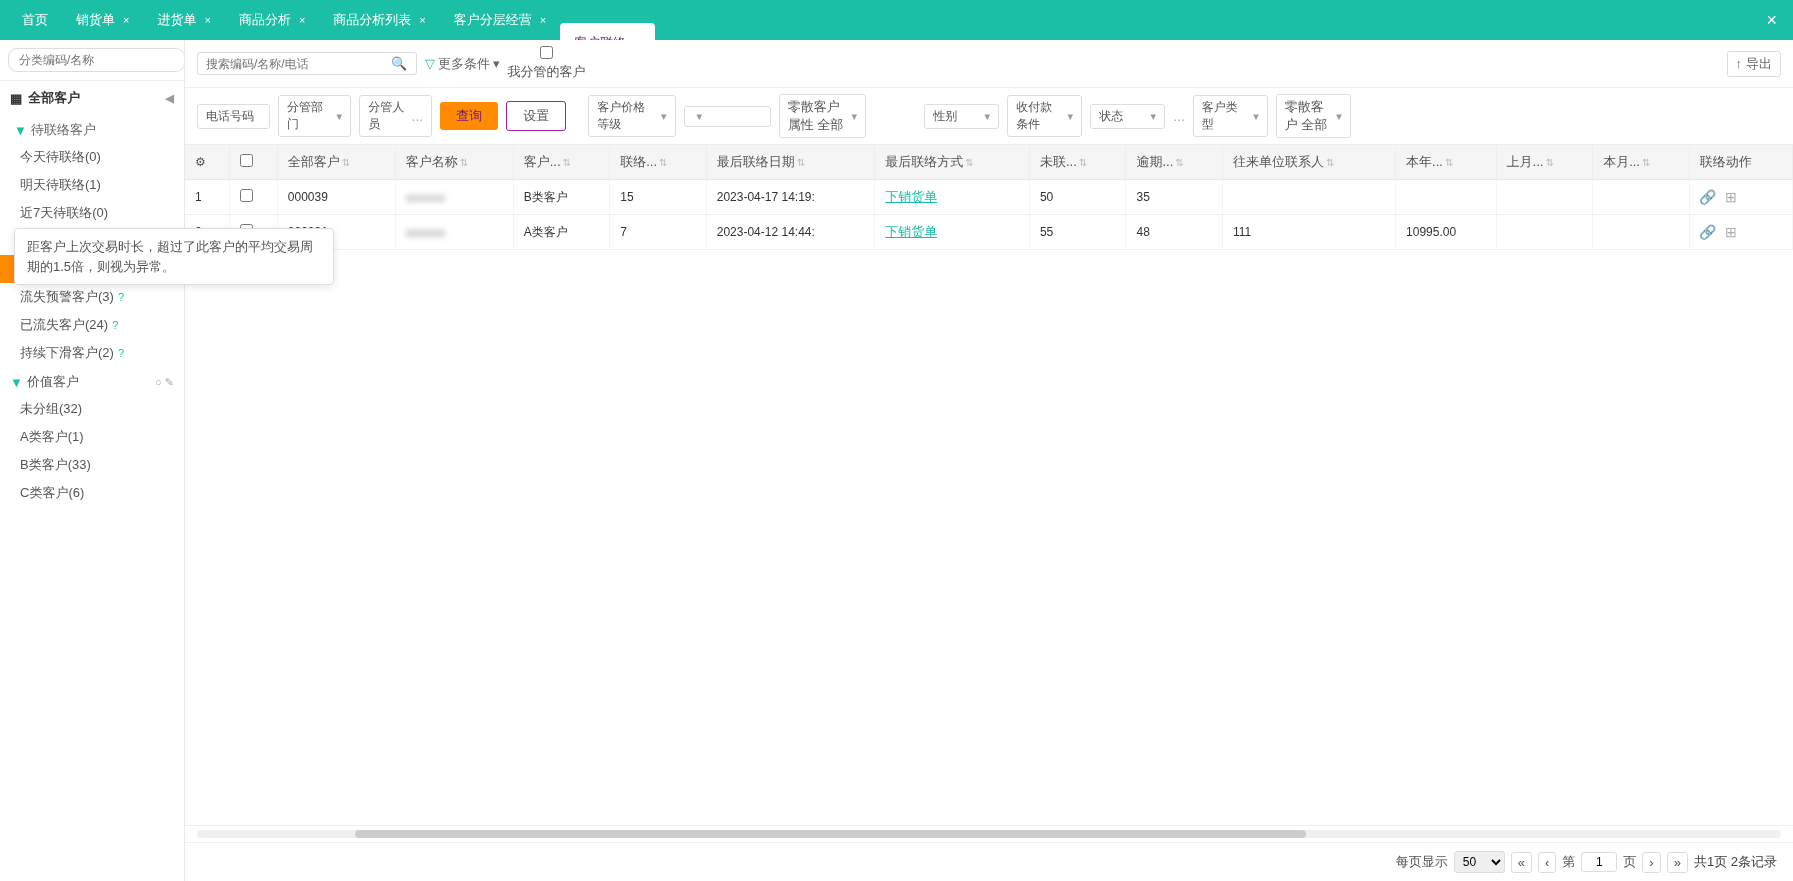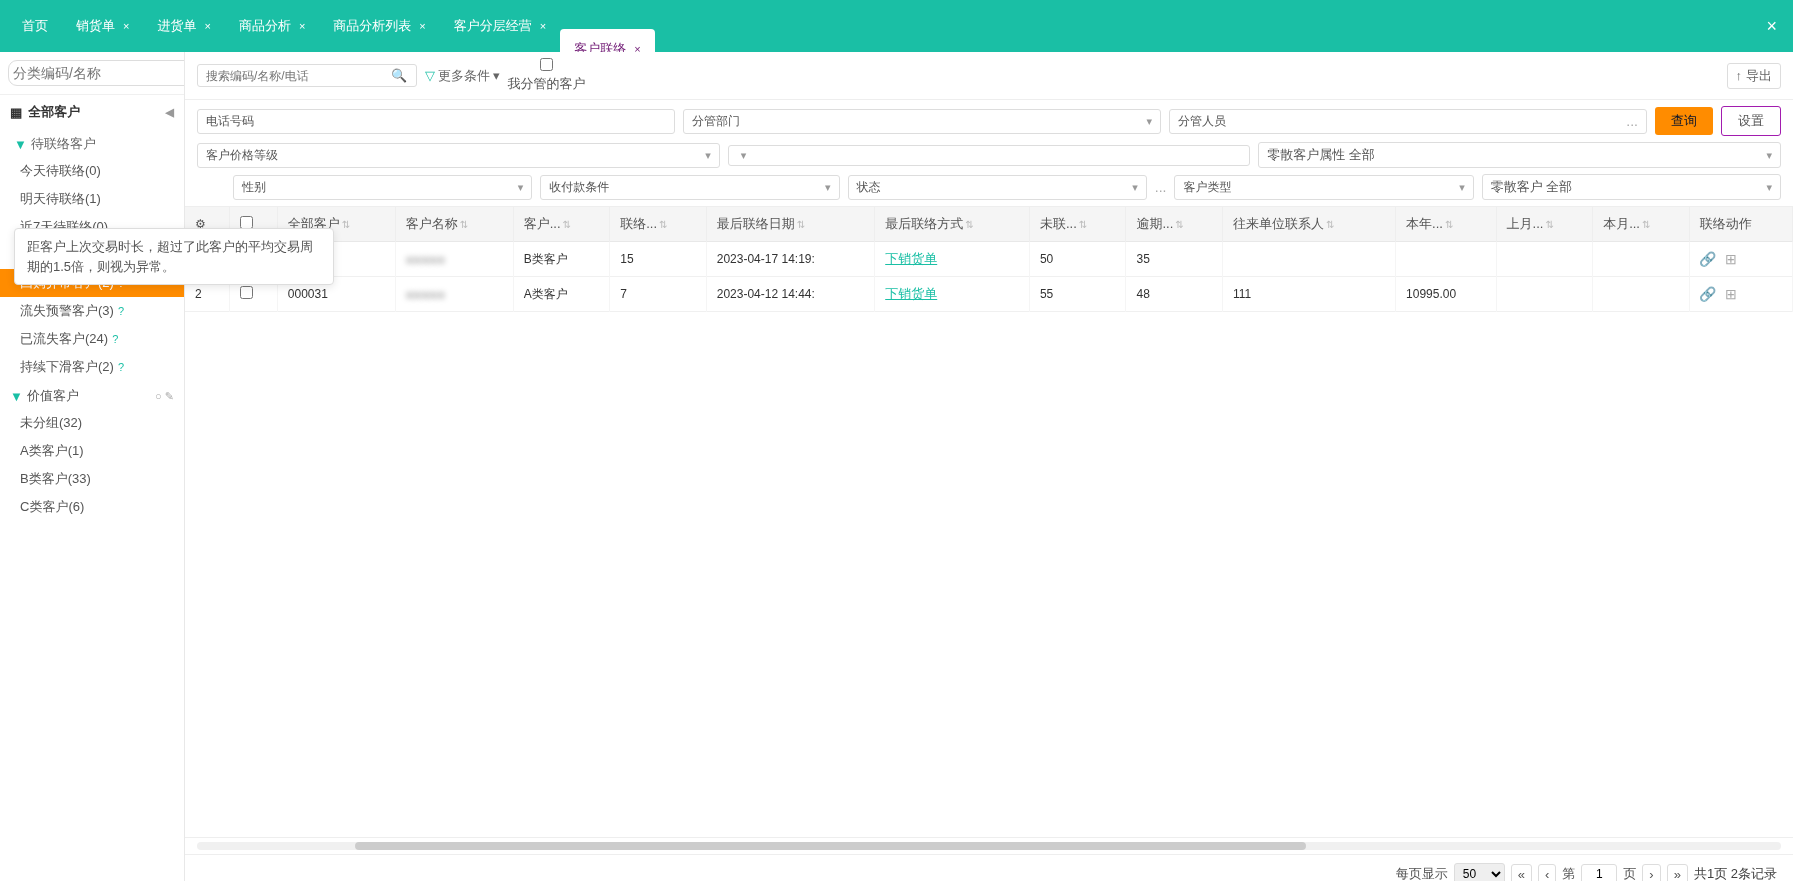--- a/index.html
+++ b/index.html
@@ -1,21 +1,21 @@
 <!DOCTYPE html>
 <html><head>
   <meta charset="utf-8">
   <style>
     * { box-sizing: border-box; margin: 0; padding: 0; font-family: 'Microsoft YaHei', Arial, sans-serif; font-size: 13px; }
     body { background: #f5f5f5; overflow: hidden; width: 1793px; height: 881px; }
 
     
     .top-nav {
       display: flex; align-items: center;
-      background: #1abfa5; height: 52px;
+      background: #1abfa5; height: 40px;
       padding: 0 8px;
     }
     .top-nav .nav-item {
       color: #fff; padding: 0 14px; height: 40px; line-height: 40px;
       cursor: pointer; white-space: nowrap; font-size: 13px;
       display: flex; align-items: center; gap: 4px;
     }
     .top-nav .nav-item.active {
       background: #fff; color: #701a75; border-radius: 4px 4px 0 0; margin-top: 45px;
     }
@@ -33,22 +33,22 @@
     .sidebar {
       width: 185px; background: #fff; border-right: 1px solid #e8e8e8;
       display: flex; flex-direction: column; overflow-y: auto;
       flex-shrink: 0;
     }
     .sidebar-search {
       display: flex; align-items: center; padding: 8px;
       border-bottom: 1px solid #f0f0f0;
     }
     .sidebar-search input {
-      flex: 1; border: 1px solid #ddd; border-radius: 9px; padding: 4px 4px;
-      font-size: 14px; outline: none;
+      flex: 1; border: 1px solid #ddd; border-radius: 9px; padding: 4px 10px;
+      font-size: 12px; outline: none;
     }
     .sidebar-search .search-icon {
       color: #aaa; margin-left: 4px; cursor: pointer;
     }
     .sidebar-section-title {
       display: flex; align-items: center; padding: 8px 10px;
       font-size: 13px; font-weight: bold; color: #333;
       cursor: pointer;
     }
     .sidebar-section-title .icon { margin-right: 6px; }
@@ -115,36 +115,36 @@
     }
     .export-btn {
       margin-left: auto; display: flex; align-items: center; gap: 4px;
       color: #666; cursor: pointer; font-size: 12px;
       border: 1px solid #ddd; border-radius: 3px; padding: 3px 8px;
     }
 
     
     .adv-filter {
       background: #fff; border-bottom: 1px solid #eee;
-      padding: 6px 12px; display: flex; flex-direction: column; gap: 6px;
+      padding: 6px 12px; display: flex; flex-direction: row; gap: 22px;
     }
     .adv-filter-row {
       display: flex; align-items: center; gap: 8px;
     }
     .filter-field {
       display: flex; align-items: center; flex: 1;
       border: 1px solid #ddd; border-radius: 3px; padding: 3px 8px;
       min-width: 0; cursor: pointer;
     }
     .filter-field .label { color: #555; font-size: 12px; flex: 1; }
     .filter-field .arrow { color: #999; font-size: 11px; margin-left: 4px; }
     .filter-field.wide { flex: 2; }
     .filter-field-dots { color: #aaa; font-size: 14px; cursor: pointer; }
     .query-btn {
-      background: #ff8c00; color: #0f172a; border: none; border-radius: 3px;
+      background: #ff8c00; color: #701a75; border: none; border-radius: 3px;
       padding: 5px 16px; cursor: pointer; font-size: 13px; white-space: nowrap;
     }
     .setting-btn {
       background: #fff; color: #555; border: 1px solid #a21caf; border-radius: 3px;
       padding: 5px 16px; cursor: pointer; font-size: 13px; white-space: nowrap;
     }
     .adv-filter-last-row {
       display: flex; align-items: center; gap: 8px; padding-left: 36px;
     }
 

